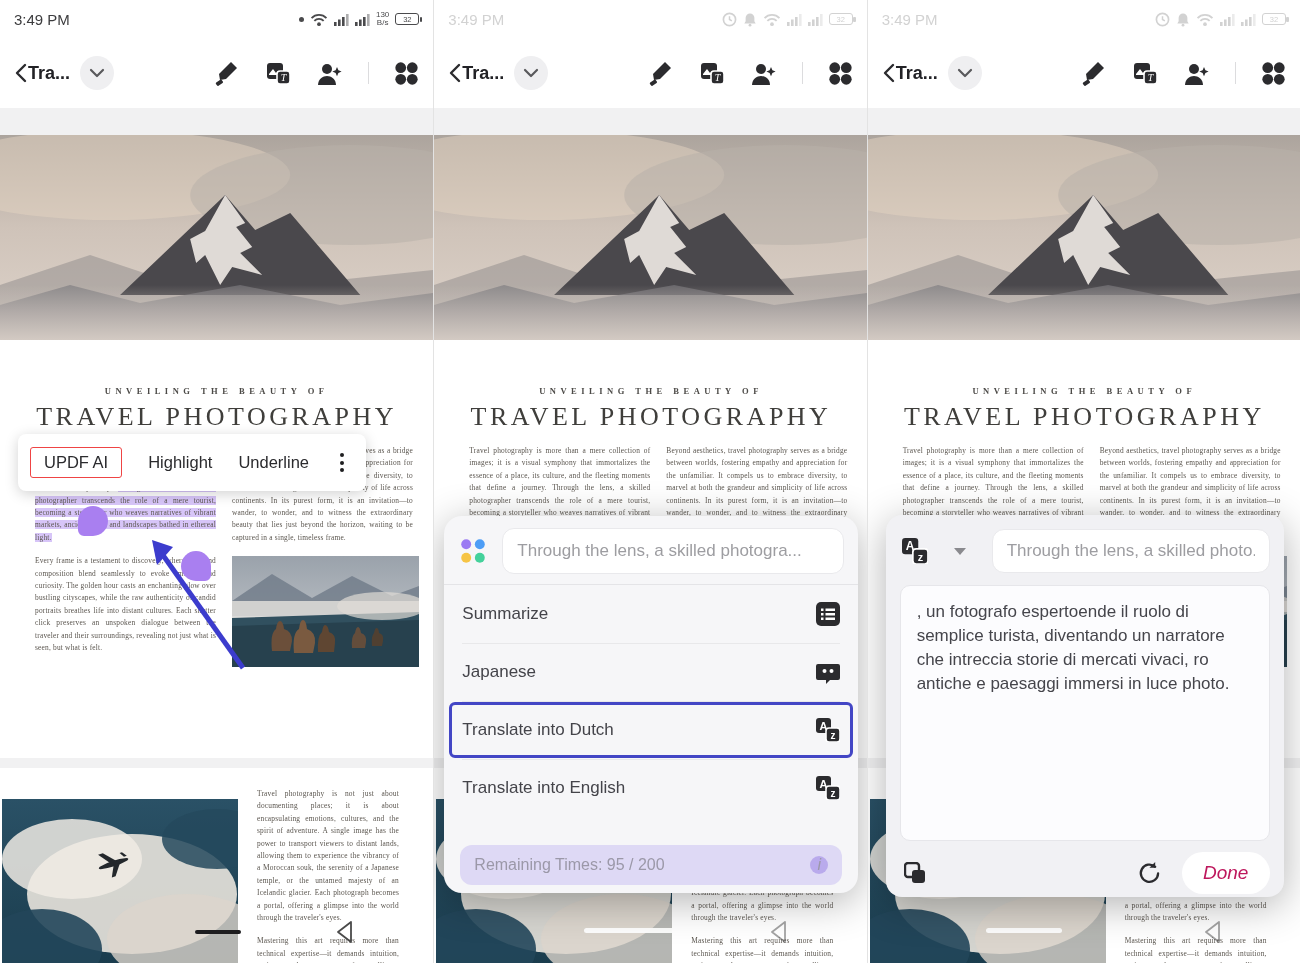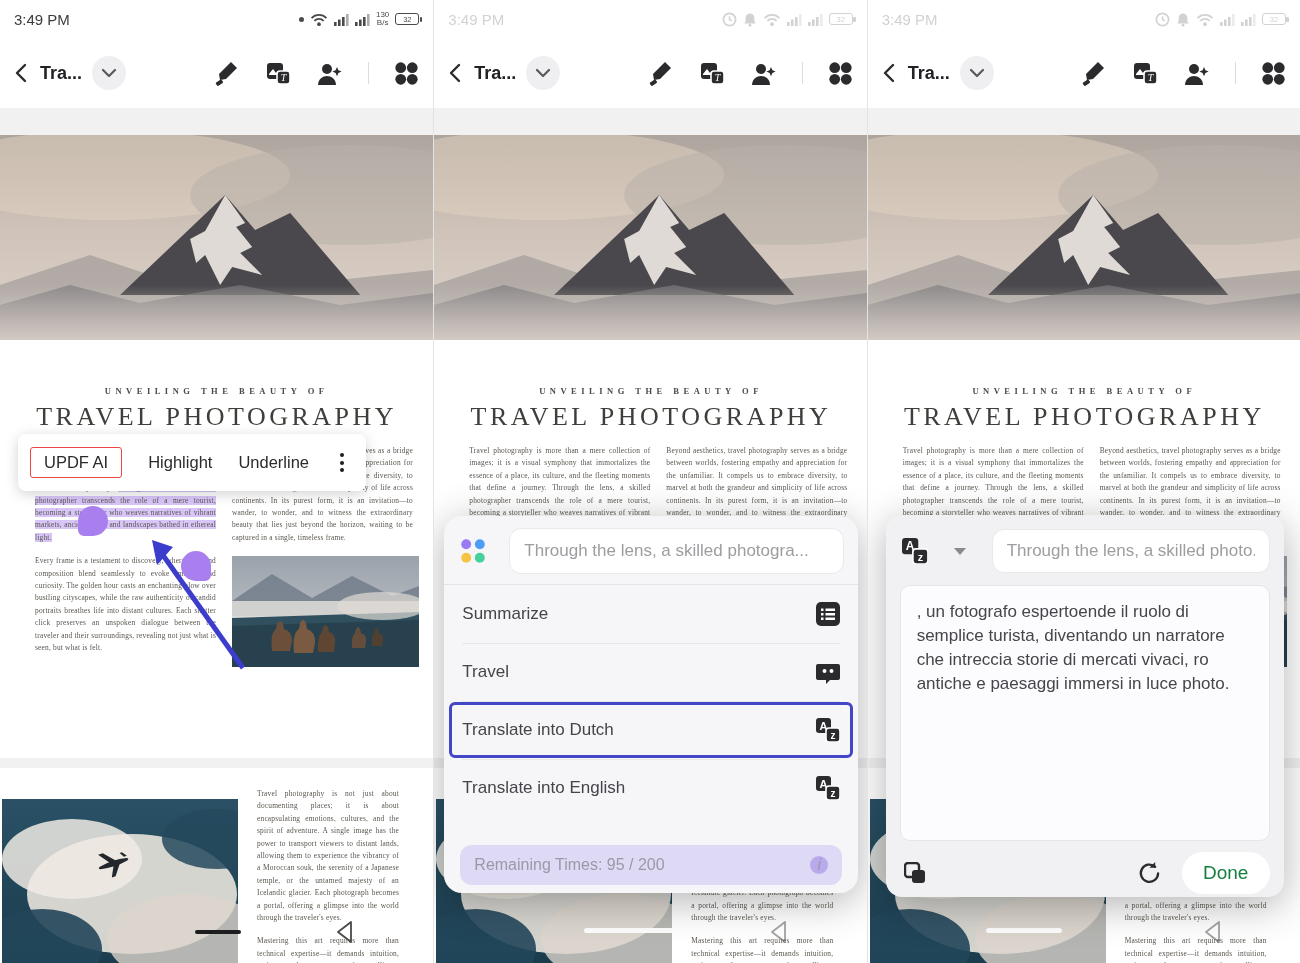--- a/index.html
+++ b/index.html
@@ -17,21 +17,21 @@
   .statusbar.dim .time, .statusbar.dim .right { color:#d2d2d2; }
   .dotsep { width:5px; height:5px; border-radius:50%; background:currentColor; }
   .rate { display:flex; flex-direction:column; align-items:center; line-height:1; font-size:8px; color:currentColor; }
   .battery { position:relative; width:24px; height:12px; border:1.5px solid currentColor; border-radius:3px;
              font-size:7.5px; display:flex; align-items:center; justify-content:center; }
   .battery:after { content:""; position:absolute; right:-4px; top:3px; width:2.5px; height:5px; background:currentColor; border-radius:1px; }
 
   
   .toolbar { position:absolute; top:38px; left:0; right:0; height:70px; background:#fff;
              display:flex; align-items:center; padding:0 14px; }
-  .tb-title { font-size:18px; color:#222226; font-weight:600; margin-left:12px; }
+  .tb-title { font-size:18px; color:#222226; font-weight:600; }
   .tb-chevcircle { width:34px; height:34px; border-radius:50%; background:#efeff1; margin-left:10px;
                    display:flex; align-items:center; justify-content:center; }
   .tb-right { margin-left:auto; display:flex; align-items:center; gap:25px; }
   .tb-divider { width:1px; height:22px; background:#dcdcde; }
   .icon { color:#2b2b2e; display:inline-flex; }
 
   
   .gray-strip { position:absolute; left:0; right:0; background:#f1f1f2; }
   .photo-mountain { position:absolute; top:135px; left:0; width:433.33px; height:205px; }
   .page1 { position:absolute; top:340px; left:0; width:433.33px; height:418px; background:#fff; }
@@ -64,21 +64,21 @@
   .popup-item { font-size:16.5px; color:#2b2b2e; margin-left:26px; }
   .popup-more { margin-left:auto; margin-right:6px; display:flex; flex-direction:column; gap:3.5px; padding:4px; }
   .popup-more i { width:4px; height:4px; border-radius:50%; background:#1e1e20; }
   .sel-handle { position:absolute; width:30px; height:30px; background:#a97ff0; border-radius:50% 50% 50% 6px; z-index:5; }
   .sel-handle.h2 { border-radius:50% 50% 6px 50%; }
   .arrow-svg { position:absolute; z-index:7; pointer-events:none; }
 
   
   .ai-sheet { position:absolute; left:10px; top:516px; width:414px; height:377px; background:#f6f6f8;
               border-radius:18px; box-shadow:0 8px 40px rgba(0,0,0,.30); z-index:10; overflow:hidden; }
-  .sheet-head { display:flex; align-items:center; gap:23px; padding:12px 14px 10px 16px; }
+  .sheet-head { display:flex; align-items:center; gap:16px; padding:12px 14px 10px 16px; }
   .ai-input { flex:1; height:46px; background:#fff; border:1px solid #e9e9ec; border-radius:12px;
               font-size:17px; color:#5a5a5e; padding:0 14px; font-family:"Liberation Sans", sans-serif; outline:none; }
   .ai-input::placeholder { color:#9d9da1; opacity:1; }
   .sheet-sep { height:1px; background:#e4e4e7; }
   .menu-row { position:relative; height:58px; display:flex; align-items:center; padding:0 18px; }
   .menu-row + .menu-row:before { content:""; position:absolute; top:0; left:18px; right:18px; height:1px; background:#e8e8ea; }
   .menu-label { font-size:17px; color:#44444a; }
   .menu-icon { margin-left:auto; }
   .row-outline { position:absolute; inset:1px 5px; border:3px solid #4346c5; border-radius:6px; pointer-events:none; }
   .remaining-pill { position:absolute; left:16px; right:16px; bottom:8px; height:40px; background:#ded9f5;
@@ -93,22 +93,22 @@
   .tr-head { display:flex; align-items:center; gap:24px; padding:14px 14px 8px 16px; }
   .tri-down { width:0; height:0; border-left:6px solid transparent; border-right:6px solid transparent;
               border-top:7px solid #8a8a8e; margin:0 2px; }
   .tr-input { flex:1; height:44px; background:#fff; border:1px solid #e9e9ec; border-radius:12px;
               font-size:17px; color:#5a5a5e; padding:0 14px; outline:none; font-family:"Liberation Sans", sans-serif; }
   .tr-input::placeholder { color:#9d9da1; opacity:1; }
   .tr-result { margin:4px 14px 0 14px; height:256px; background:#fcfcfe; border:1px solid #e6e6ea;
                border-radius:10px; padding:14px 16px; font-size:17px; line-height:1.42; color:#45454b; }
   .tr-bottom { display:flex; align-items:center; padding:11px 14px 0 18px; }
   .done-btn { margin-left:22px; width:88px; height:42px; background:#fff; border-radius:21px; border:none;
-              font-size:19px; color:#15803d; display:flex; align-items:center; justify-content:center;
-              font-family:"Liberation Sans", sans-serif; }
+              font-size:19px; color:#be185d; display:flex; align-items:center; justify-content:center;
+              font-family:"Liberation Sans", sans-serif;font-style:italic; }
   .refresh-btn { margin-left:auto; display:flex; }
   .copy-btn { display:flex; }
 </style>
 </head>
 <body>
 
 <svg width="0" height="0" style="position:absolute">
   <defs>
     <g id="i-chevron-left">
         <path d="M11 2 L3 10 L11 18" fill="none" stroke="currentColor" stroke-width="2.4" stroke-linecap="round" stroke-linejoin="round"></path>
@@ -519,21 +519,21 @@
       </div>
       <div class="sheet-sep"></div>
 
       <div class="menu-row">
         <span class="menu-label">Summarize</span>
         <svg class="menu-icon icon" width="24" height="24" viewBox="0 0 24 24">
             <use href="#i-list"></use>
           </svg>
       </div>
       <div class="menu-row">
-        <span class="menu-label">Travel</span>
+        <span class="menu-label">Japanese</span>
         <svg class="menu-icon icon" width="24" height="23" viewBox="0 0 24 23">
             <use href="#i-comment"></use>
           </svg>
       </div>
       <div class="menu-row">
         <span class="row-outline"></span>
         <span class="menu-label">Translate into Dutch</span>
         <svg class="menu-icon icon" width="24" height="24" viewBox="0 0 24 24">
             <use href="#i-translate"></use>
           </svg>

